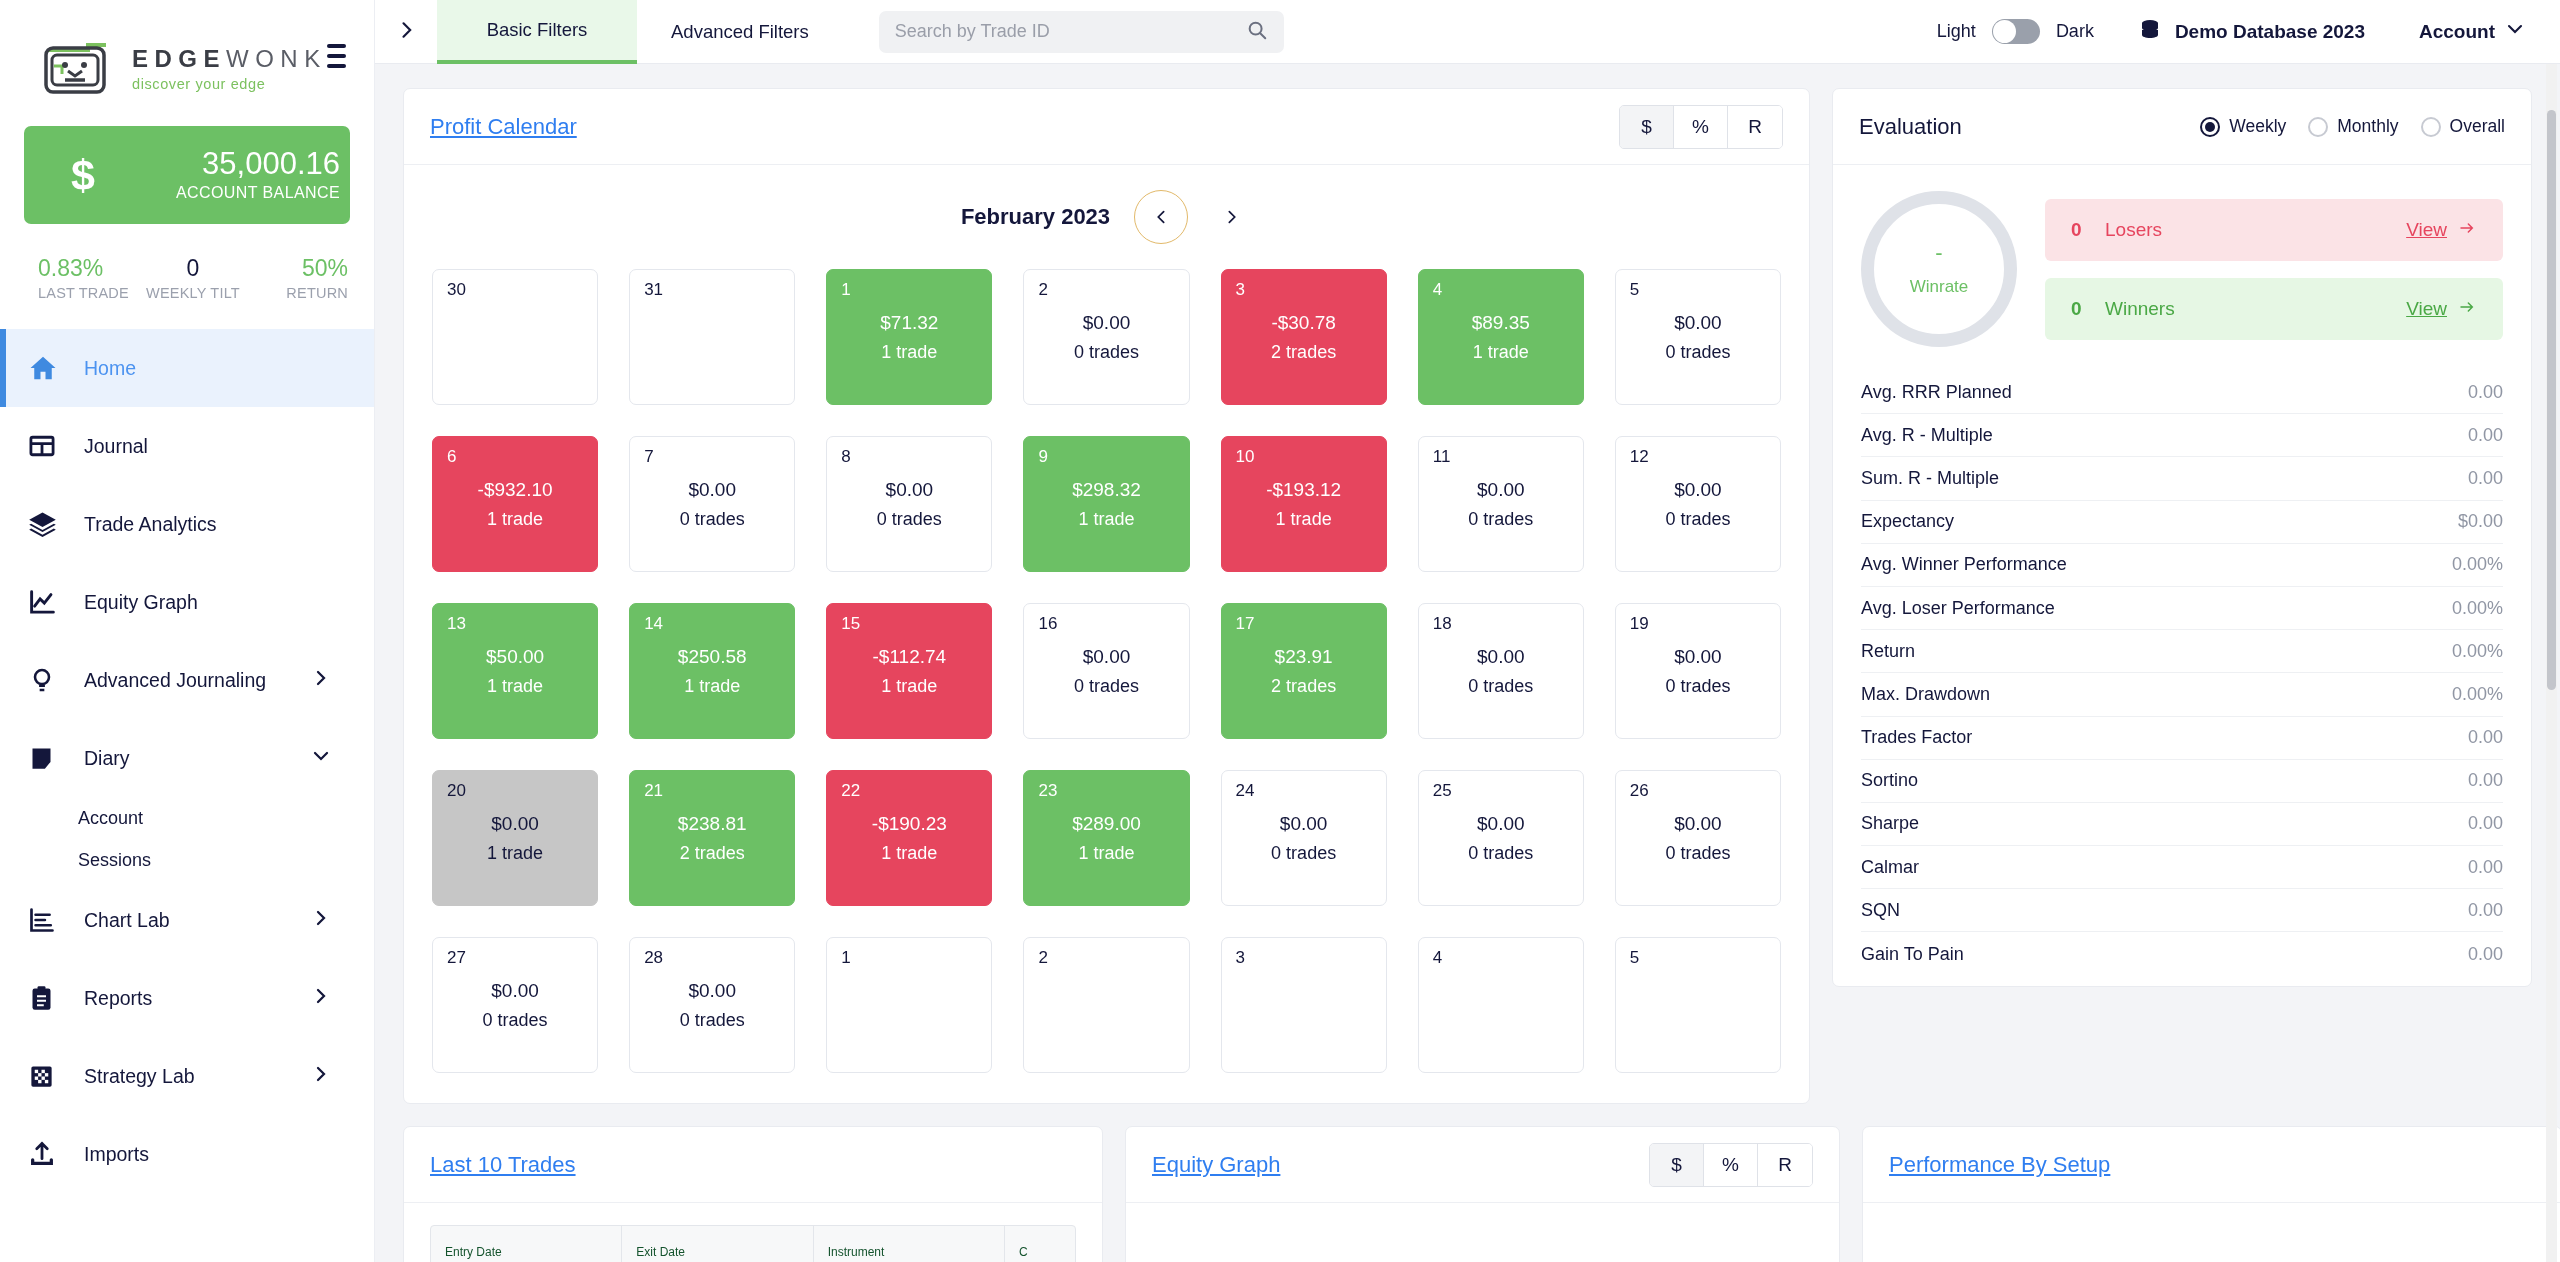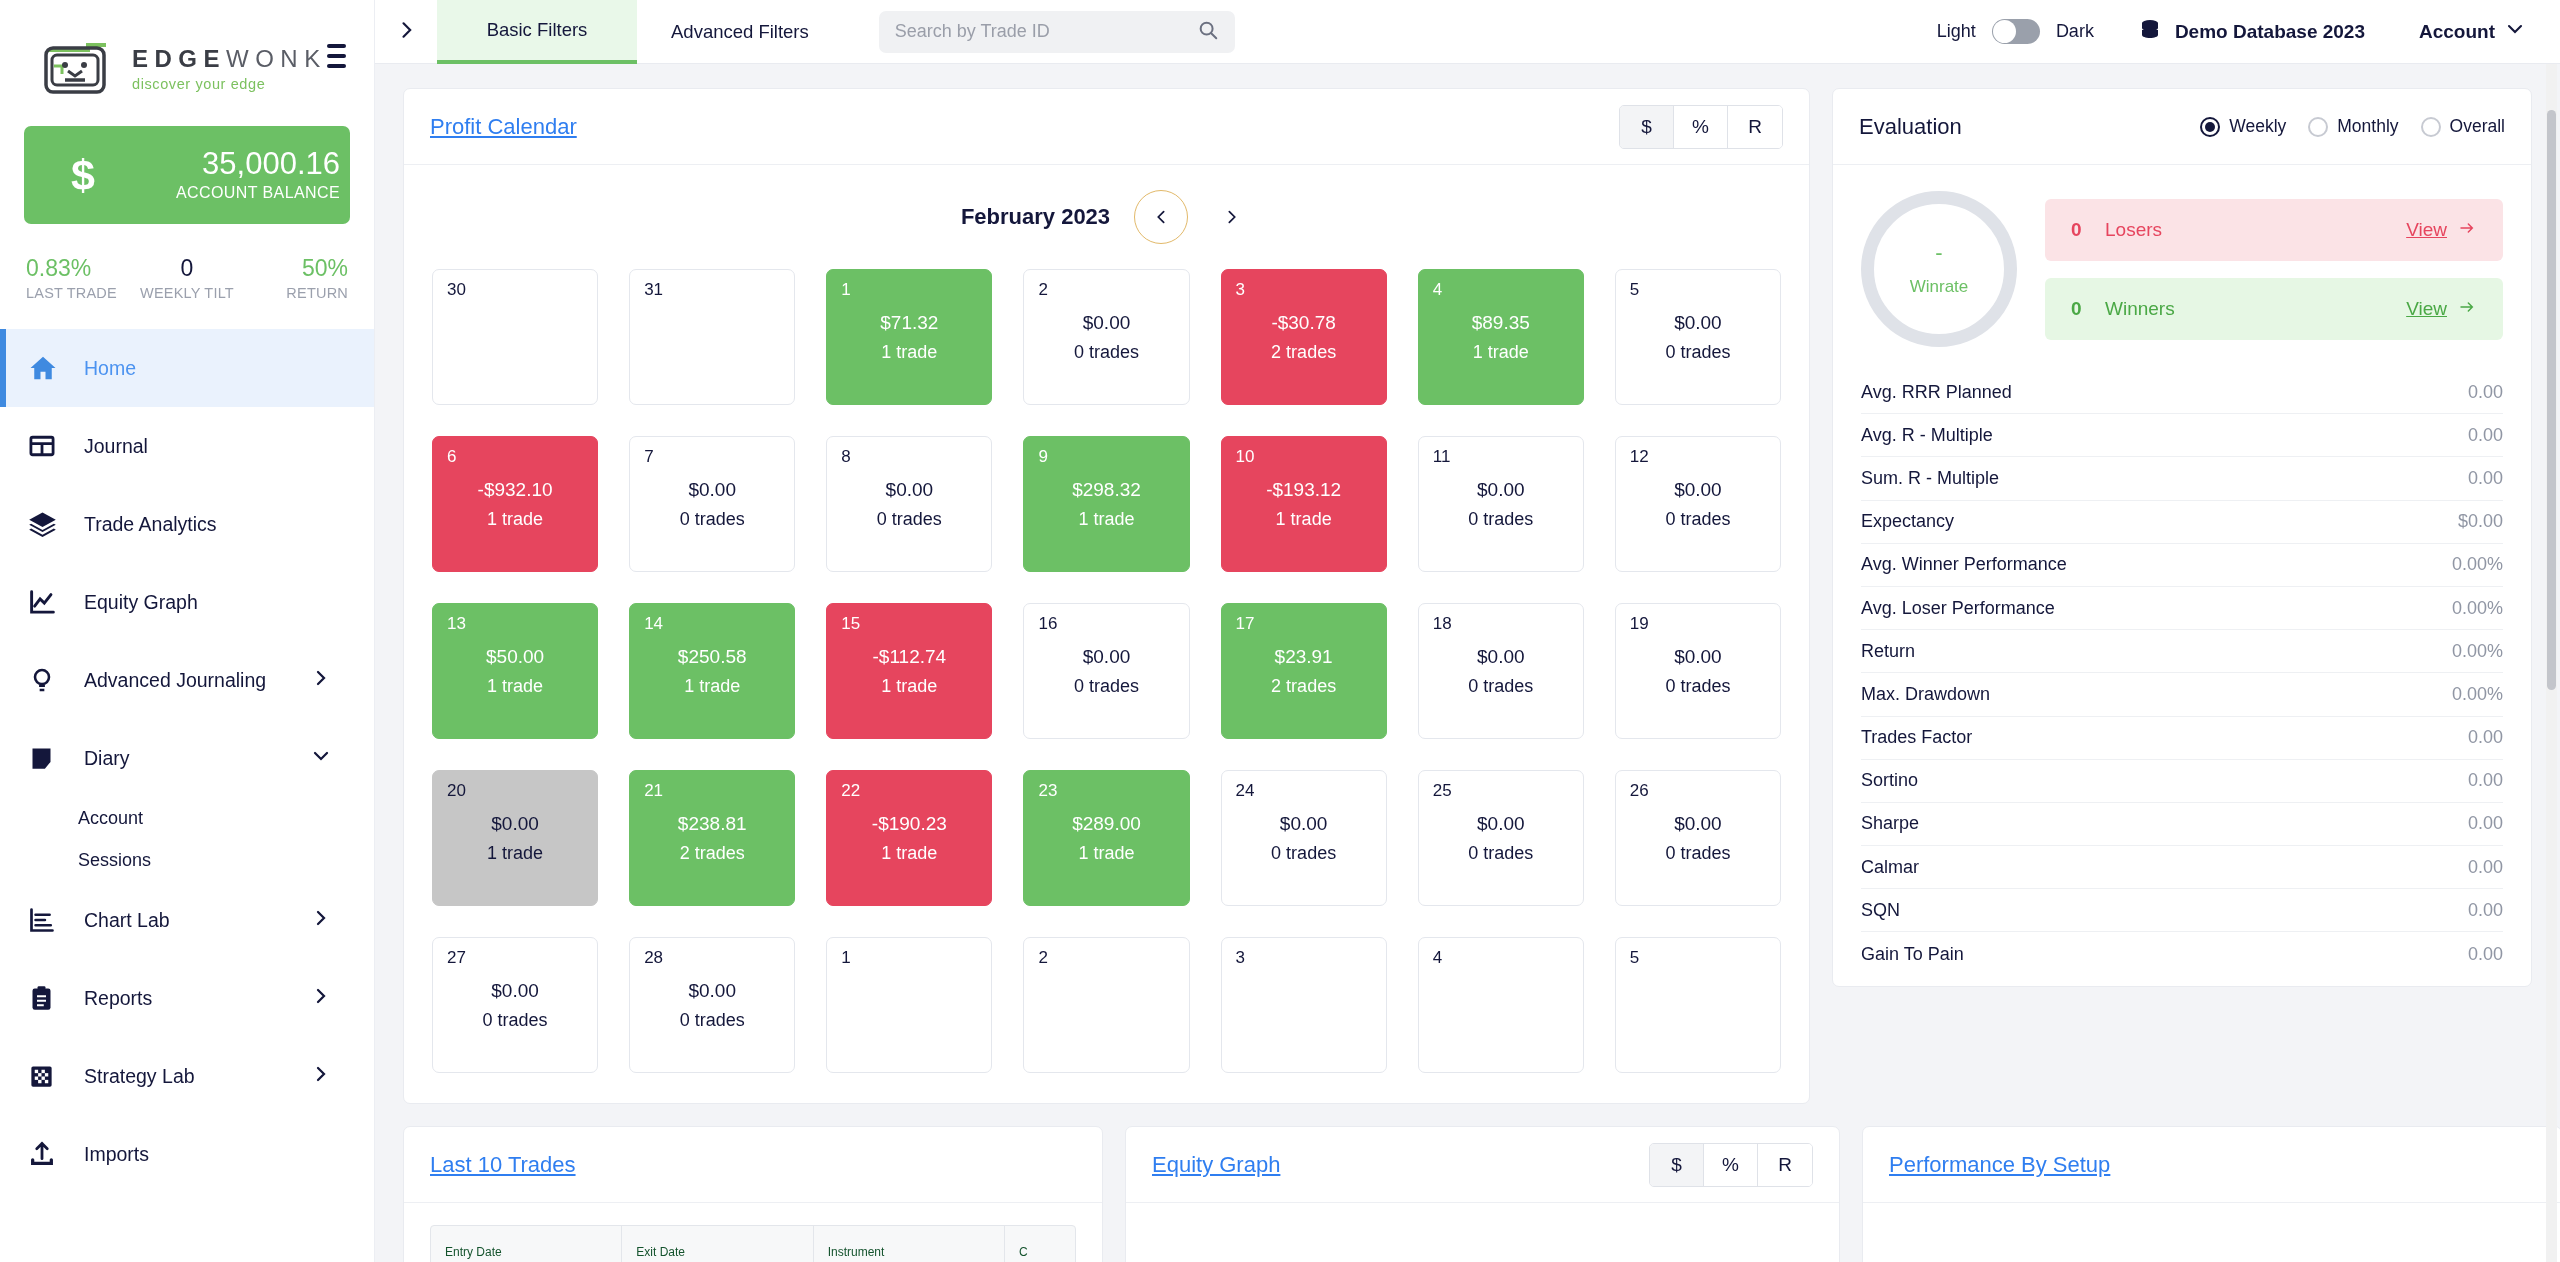--- a/index.html
+++ b/index.html
@@ -29,21 +29,21 @@
 
   .balance-card {
     margin: 16px 24px 0 24px; height: 98px; border-radius: 7px;
     background: #6cc065; display: flex; align-items: center; color: #fff;
   }
   .balance-sym { font-size: 43px; font-weight: 700; width: 118px; text-align: center; }
   .balance-right { flex: 1; text-align: right; padding-right: 10px; }
   .balance-num { font-size: 31px; font-weight: 400; line-height: 1.05; }
   .balance-lbl { font-size: 16px; letter-spacing: 0.4px; margin-top: 3px; }
 
-  .mini-stats { display: flex; padding: 32px 26px 22px 26px; }
+  .mini-stats { display: flex; padding: 32px 26px 22px 26px; margin-left: 12px; }
   .mini { flex: 1; text-align: center; }
   .mini.first { text-align: left; }
   .mini.last { text-align: right; }
   .mini-v { font-size: 23px; font-weight: 400; line-height: 1.1; }
   .mini-v.green { color: #6cc065; }
   .mini-v.dark { color: #14173b; }
   .mini-l { font-size: 14.5px; color: #9ba0ad; margin-top: 4px; letter-spacing: 0.2px; }
 
   .nav { padding-top: 6px; }
   .nav-item {
@@ -67,21 +67,21 @@
     height: 64px; flex: 0 0 64px; background: #fff; display: flex; align-items: center;
     border-bottom: 1px solid #e9ebf0;
   }
   .tb-expand { width: 62px; display: flex; align-items: center; justify-content: center; cursor: pointer; height: 100%; }
   .tb-tab {
     height: 64px; display: flex; align-items: center; justify-content: center;
     padding: 0 34px; font-size: 18.5px; cursor: pointer; color: #14173b; min-width: 200px;
   }
   .tb-tab.active { background: #e9f8e9; border-bottom: 4px solid #6cc065; }
   .tb-search {
-    margin-left: 36px; width: 356px; height: 42px; background: #f0f1f3; border-radius: 7px;
+    margin-left: 36px; width: 405px; height: 42px; background: #f0f1f3; border-radius: 7px;
     display: flex; align-items: center; padding: 0 16px;
   }
   .tb-search input {
     flex: 1; border: 0; outline: 0; background: transparent; font-size: 18px;
     color: #14173b; font-family: "Liberation Sans", sans-serif;
   }
   .tb-search input::placeholder { color: #9a9ea9; }
   .tb-right { margin-left: auto; display: flex; align-items: center; padding-right: 36px; gap: 10px; }
   .mode-lbl { font-size: 18px; color: #14173b; }
   .switch { width: 48px; height: 25px; background: #9aa0ab; border-radius: 13px; position: relative; cursor: pointer; margin: 0 6px; }

